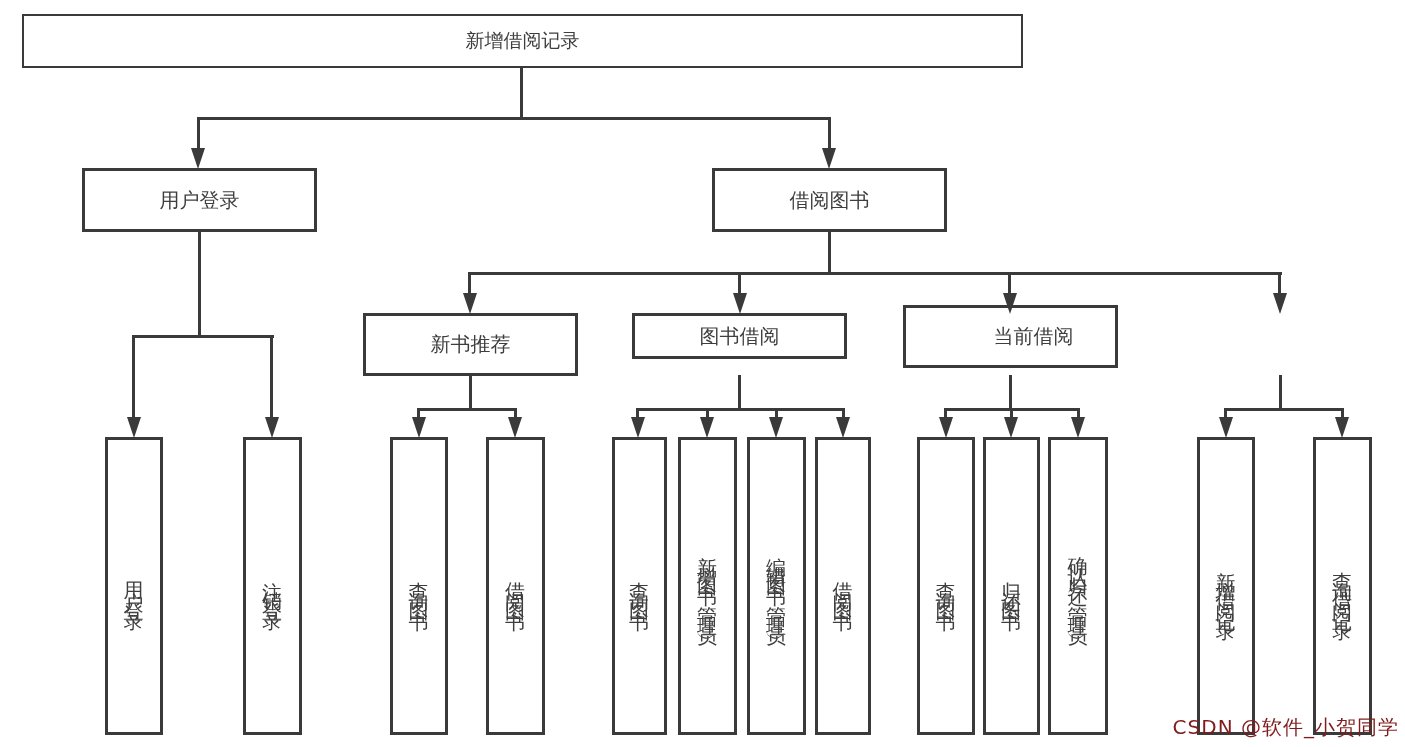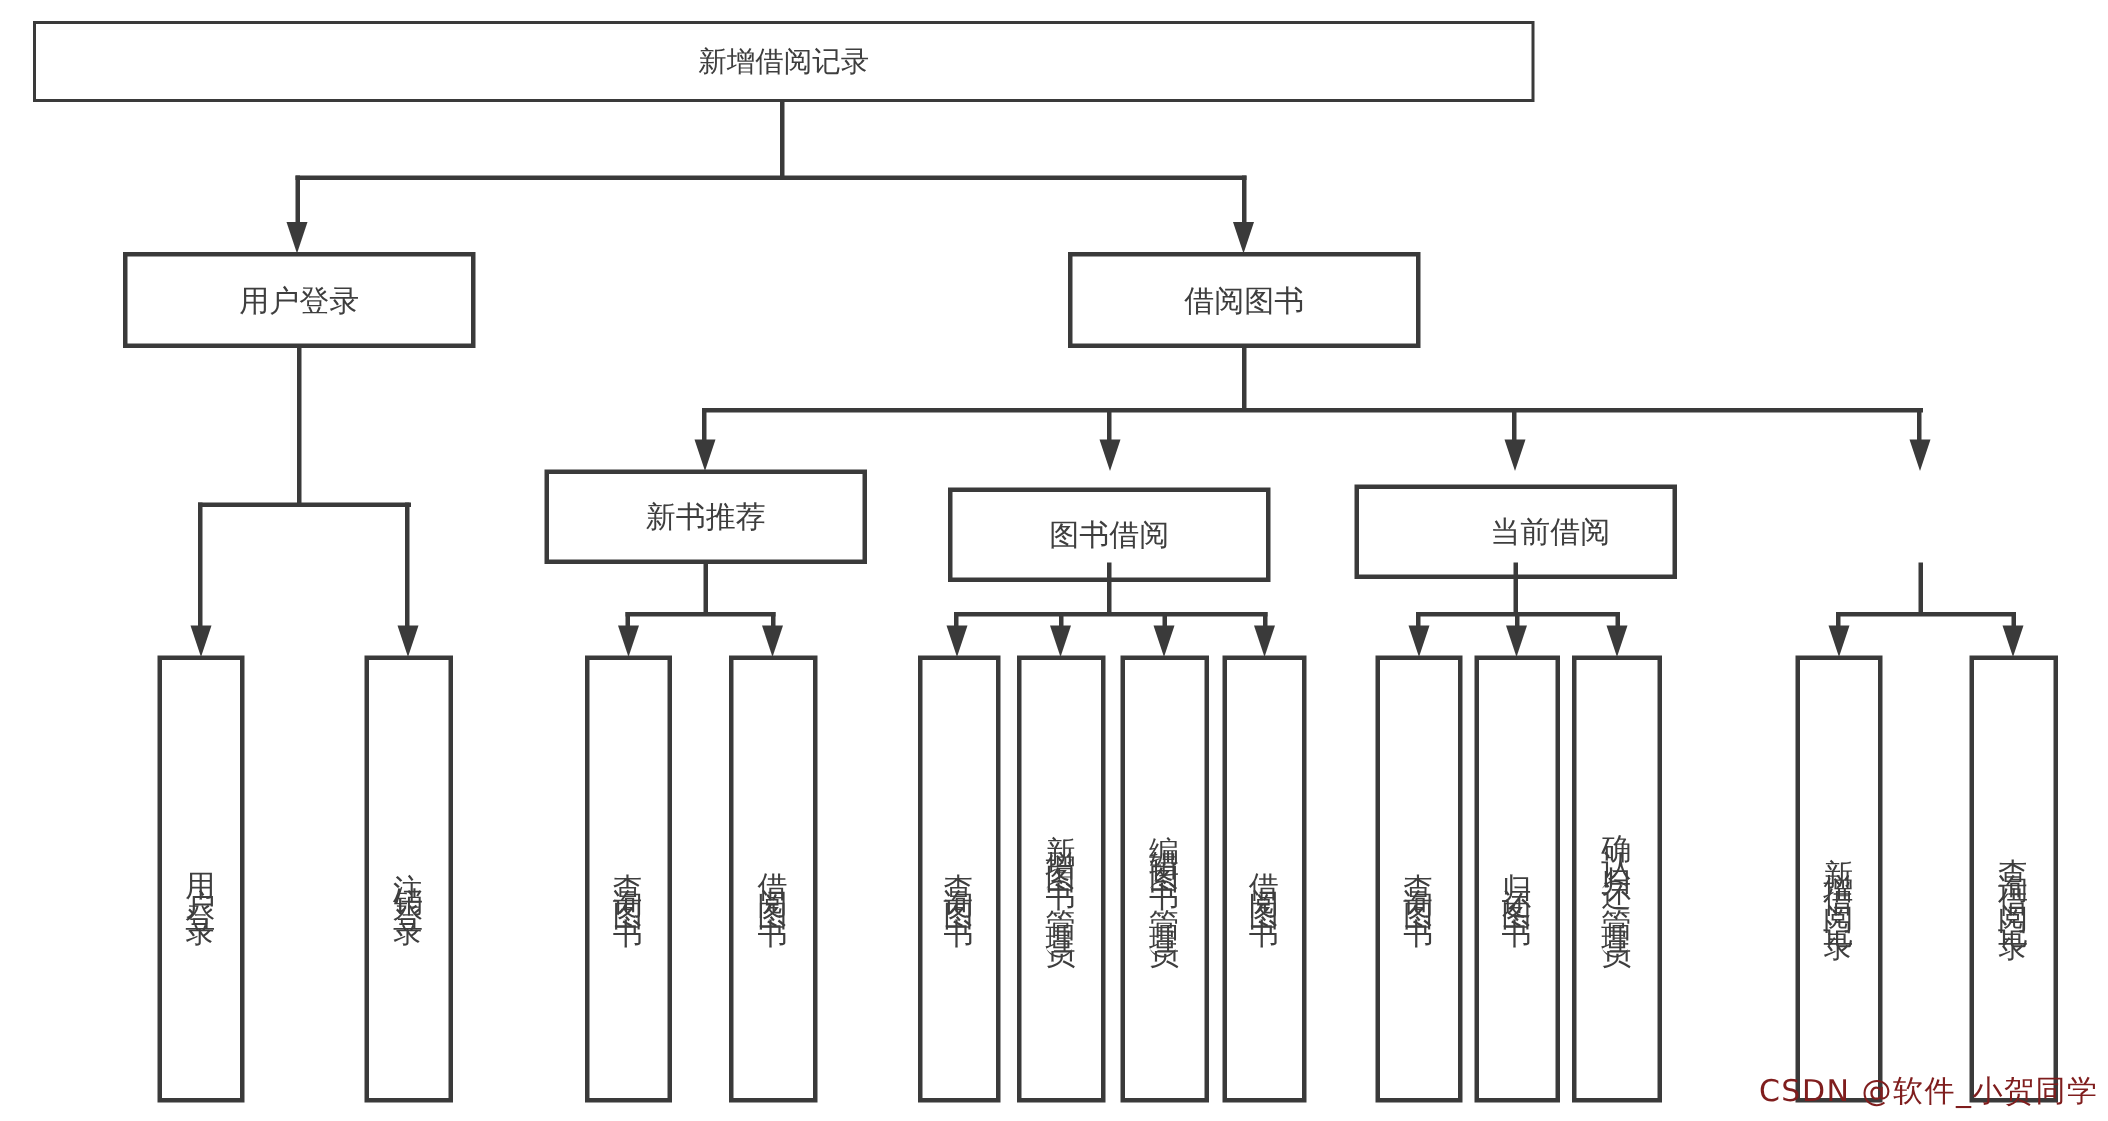--- a/index.html
+++ b/index.html
@@ -61,25 +61,25 @@
   </div>
 
   <div class="box l2" style="left:712px; top:168px; width:235px; height:64px;">
     <span>借阅图书</span>
   </div>
 
   <div class="box l3" style="left:363px; top:313px; width:215px; height:63px;">
     <span>新书推荐</span>
   </div>
 
-  <div class="box l3" style="left:632px; top:313px; width:215px; height:63px;margin-top:12px;">
+  <div class="box l3" style="left:632px; top:313px; width:215px; height:46px;">
     <span>图书借阅</span>
   </div>
 
-  <div class="box l3" style="left:903px; top:323px; width:215px; height:63px;padding-left:46px;">
+  <div class="box l3" style="left:903px; top:305px; width:215px; height:63px;padding-left:46px;">
     <span>当前借阅</span>
   </div>
 
 
   <div class="box leaf" style="left:105px; width:58px;">
     <span>用户登录</span>
   </div>
   <div class="box leaf" style="left:243px; width:59px;">
     <span>注销登录</span>
   </div>

